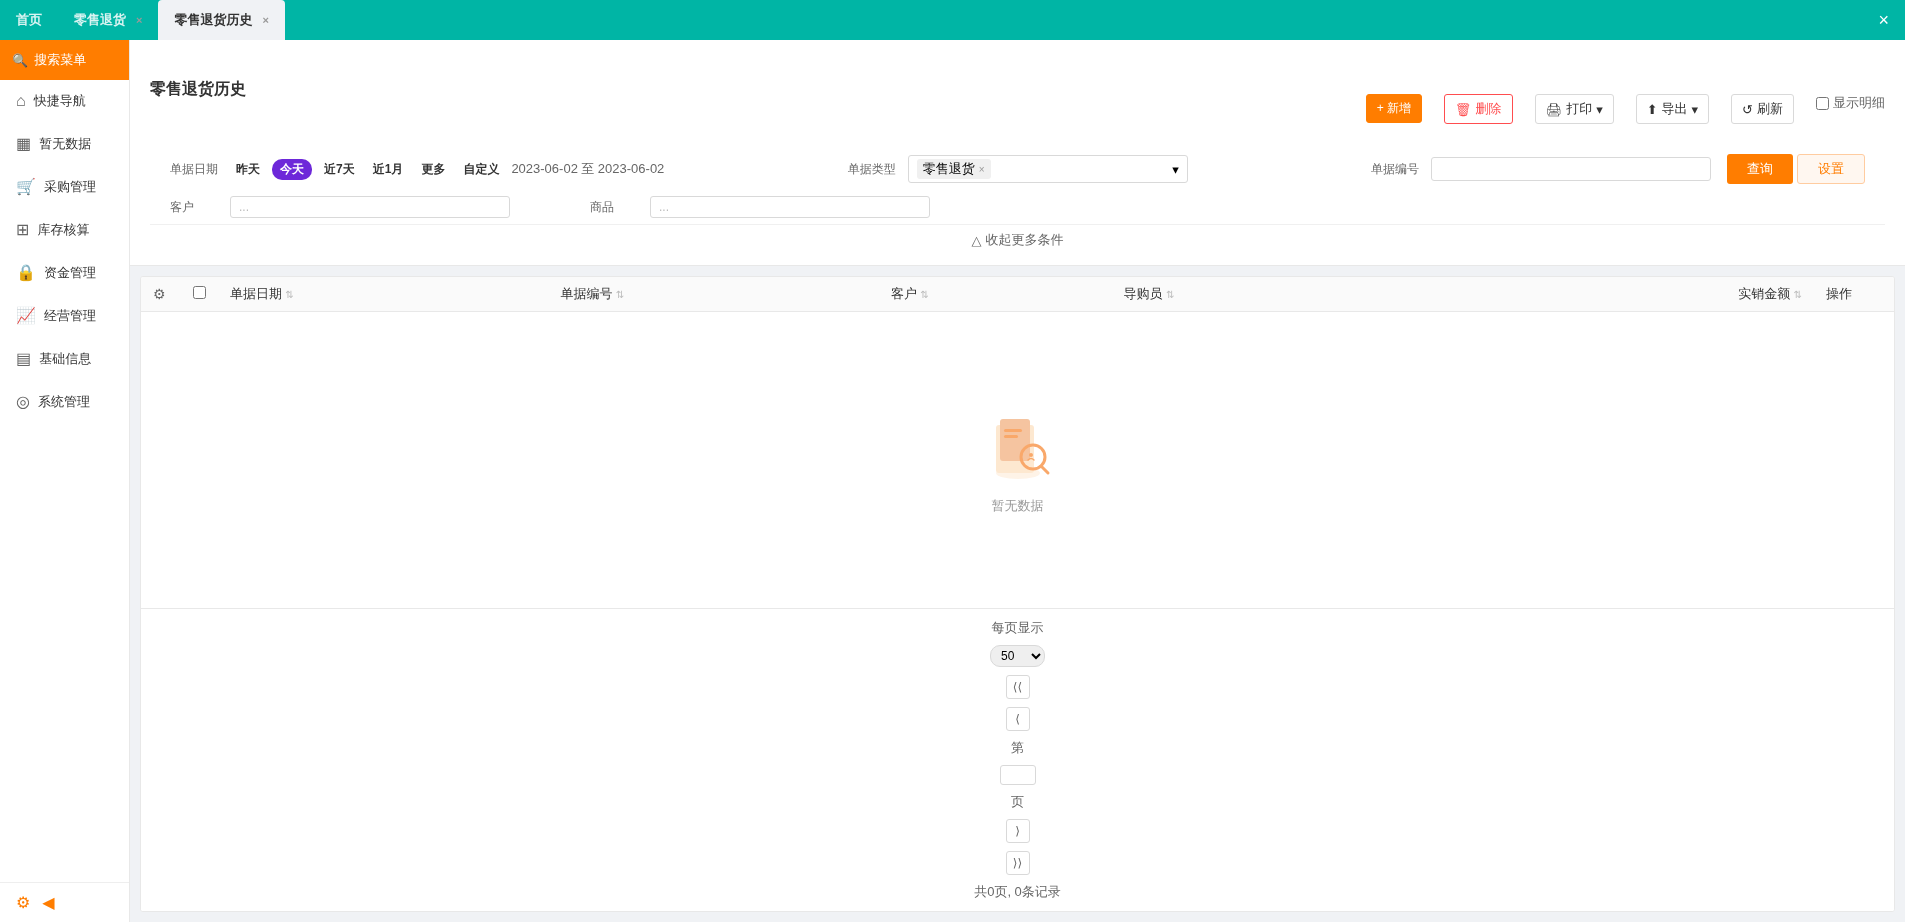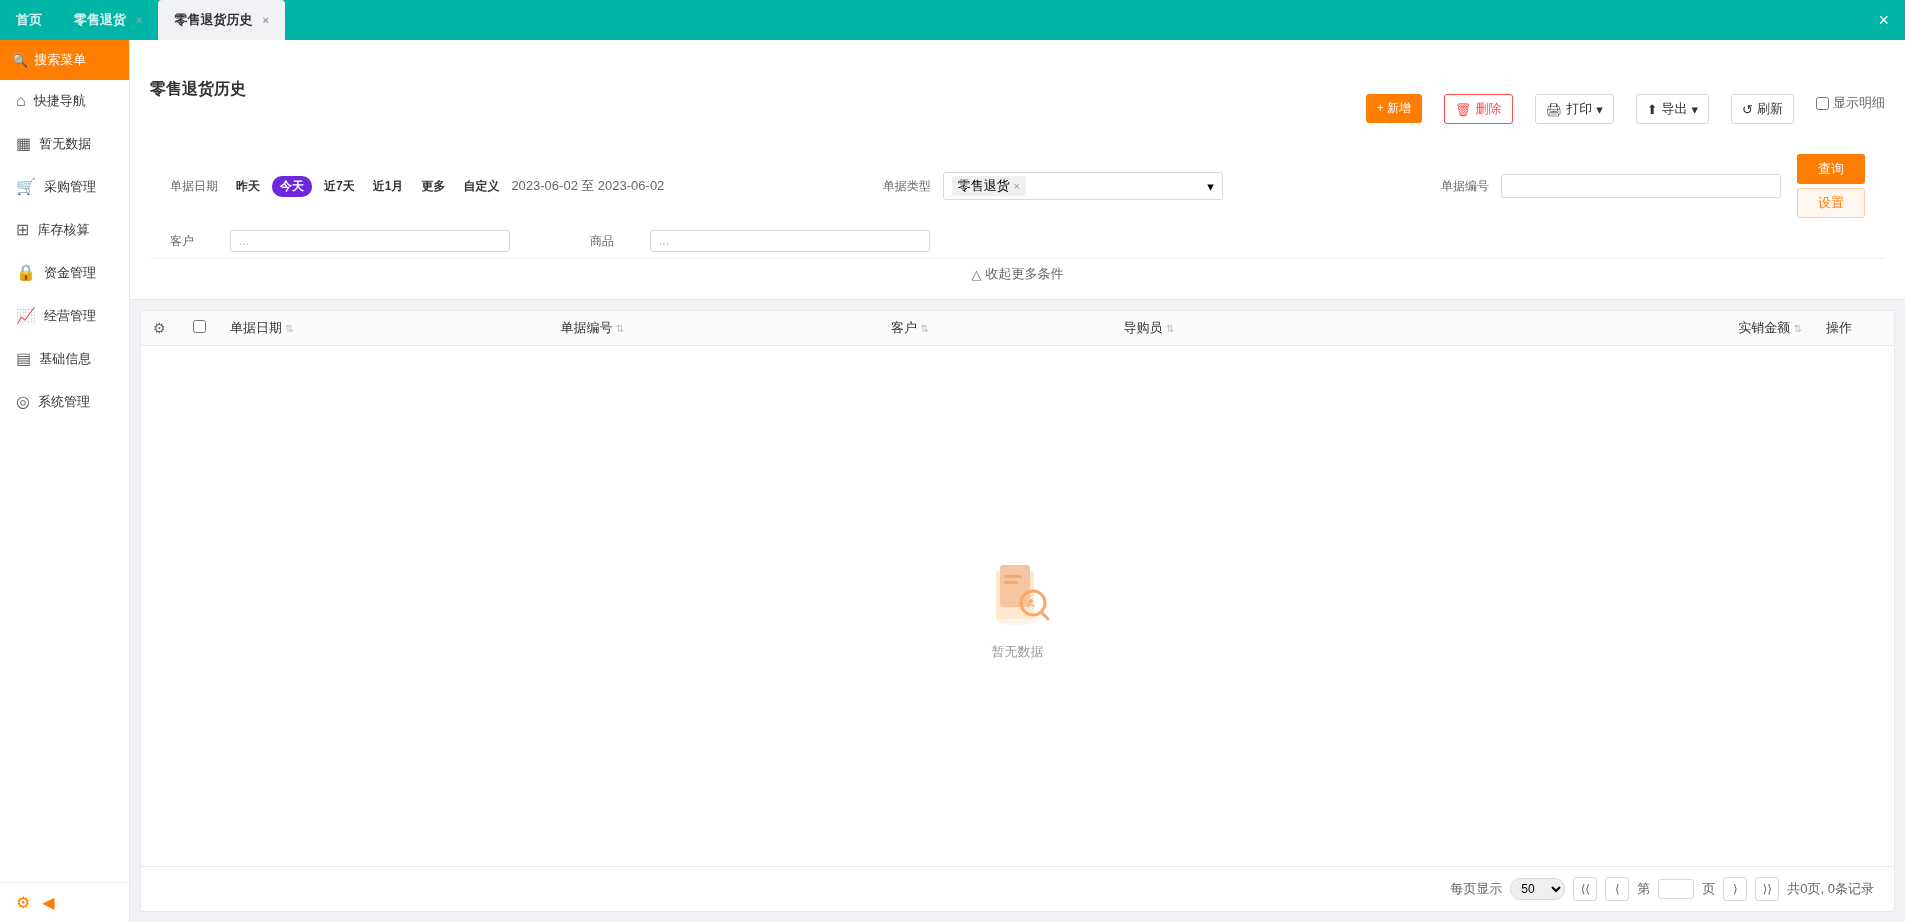--- a/index.html
+++ b/index.html
@@ -302,20 +302,21 @@
       display: flex;
       align-items: center;
       justify-content: flex-end;
       padding: 10px 20px;
       border-top: 1px solid #e8e8e8;
       gap: 8px;
       font-size: 12px;
       color: #666;
       background: white;
       flex-shrink: 0;
+      flex-direction: column;
     }
     .page-size-select {
       border: 1px solid #d9d9d9;
       border-radius: 10px;
       padding: 2px 6px;
       font-size: 12px;
     }
     .page-nav-btn {
       width: 24px;
       height: 24px;
@@ -462,21 +463,21 @@
             </div>
             <span style="flex:1"></span>
             <span>▾</span>
           </div>
 
           <span style="flex:1"></span>
 
           <span class="filter-label" style="margin-left:40px;">单据编号</span>
           <input class="filter-input" style="min-width: 280px;">
 
-          <div style="display:flex;flex-direction:column;gap:4px;margin-left:16px;">
+          <div style="display:flex;flex-direction:row;gap:4px;margin-left:16px;">
             <button class="btn-query">查询</button>
             <button class="btn-setting">设置</button>
           </div>
         </div>
 
         <div class="filter-row">
           <span class="filter-label">客户</span>
           <div class="filter-select" style="min-width:280px;">
             <span style="color:#bbb;font-size:12px;">...</span>
           </div>

